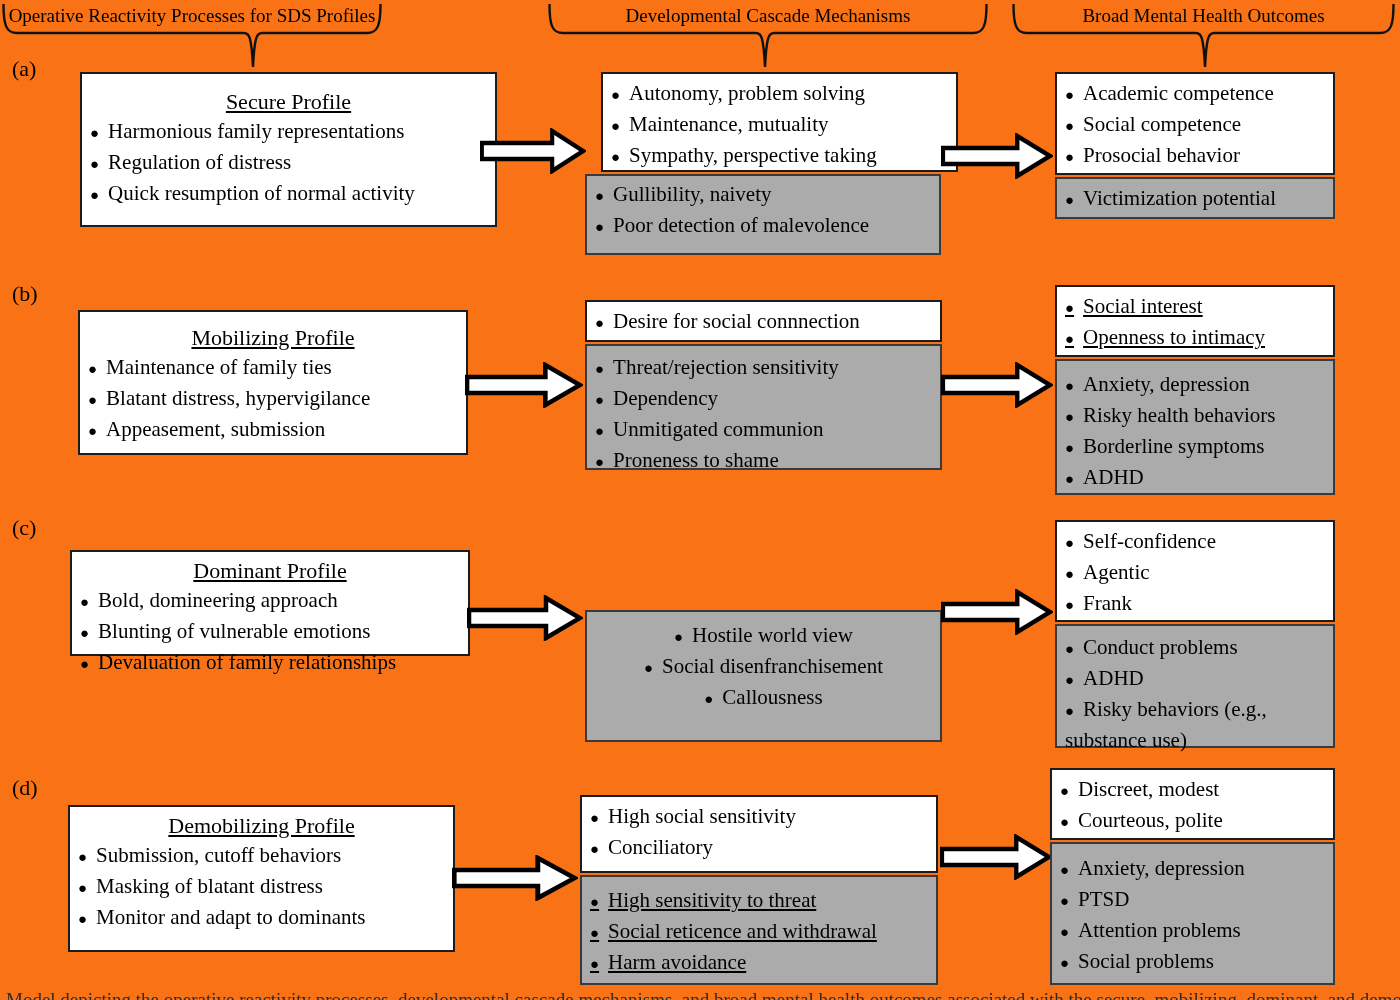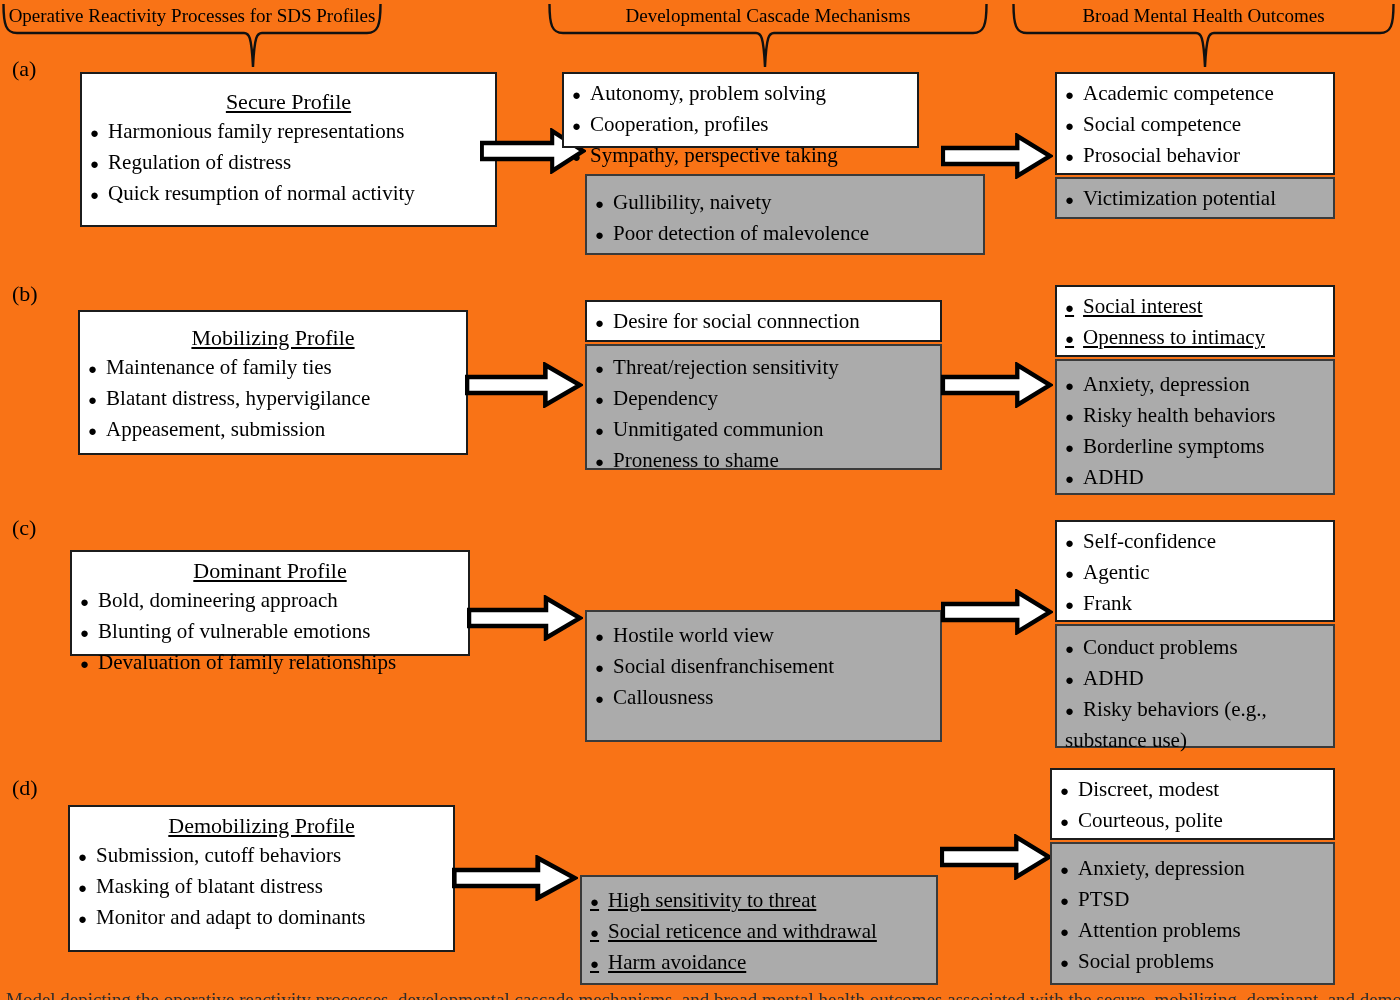--- a/index.html
+++ b/index.html
@@ -56,28 +56,28 @@
         <div class="bullet">Harmonious family representations</div>
         <div class="bullet">Regulation of distress</div>
         <div class="bullet">Quick resumption of normal activity</div>
       </div>
   </div>
 
   <svg class="arrow" style="left:480px; top:128px;" width="106" height="46" viewBox="0 0 116 46" preserveAspectRatio="none">
     <polygon points="2,15 79,15 79,3 113,23 79,43 79,31 2,31"></polygon>
   </svg>
 
-  <div class="box" style="left:562px; top:72px; width:357px; height:76px;">
+  <div class="box" style="left:601px; top:72px; width:357px; height:100px;">
     <div>
         <div class="bullet">Autonomy, problem solving</div>
-        <div class="bullet">Cooperation, profiles</div>
+        <div class="bullet">Maintenance, mutuality</div>
         <div class="bullet">Sympathy, perspective taking</div>
       </div>
   </div>
-  <div class="box gray" style="left:585px; top:174px; width:400px; height:81px; padding-top:12px;">
+  <div class="box gray" style="left:585px; top:174px; width:356px; height:81px; padding-top:4px;">
     <div>
         <div class="bullet">Gullibility, naivety</div>
         <div class="bullet">Poor detection of malevolence</div>
       </div>
   </div>
 
   <svg class="arrow" style="left:941px; top:133px;" width="112" height="46" viewBox="0 0 116 46" preserveAspectRatio="none">
     <polygon points="2,15 79,15 79,3 113,23 79,43 79,31 2,31"></polygon>
   </svg>
 
@@ -150,21 +150,21 @@
         <div class="bullet">Bold, domineering approach</div>
         <div class="bullet">Blunting of vulnerable emotions</div>
         <div class="bullet">Devaluation of family relationships</div>
       </div>
   </div>
 
   <svg class="arrow" style="left:467px; top:595px;" width="116" height="46" viewBox="0 0 116 46" preserveAspectRatio="none">
     <polygon points="2,15 79,15 79,3 113,23 79,43 79,31 2,31"></polygon>
   </svg>
 
-  <div class="box gray" style="left:585px; top:610px; width:357px; height:132px; padding-top:9px;">
+  <div class="box gray" style="left:585px; top:610px; width:357px; height:132px; padding-top:9px;text-align:center;">
     <div>
         <div class="bullet">Hostile world view</div>
         <div class="bullet">Social disenfranchisement</div>
         <div class="bullet">Callousness</div>
       </div>
   </div>
 
   <svg class="arrow" style="left:941px; top:589px;" width="112" height="46" viewBox="0 0 116 46" preserveAspectRatio="none">
     <polygon points="2,15 79,15 79,3 113,23 79,43 79,31 2,31"></polygon>
   </svg>
@@ -192,20 +192,26 @@
         <div class="bullet">Submission, cutoff behaviors</div>
         <div class="bullet">Masking of blatant distress</div>
         <div class="bullet">Monitor and adapt to dominants</div>
       </div>
   </div>
 
   <svg class="arrow" style="left:452px; top:855px;" width="126" height="46" viewBox="0 0 116 46" preserveAspectRatio="none">
     <polygon points="2,15 79,15 79,3 113,23 79,43 79,31 2,31"></polygon>
   </svg>
 
+  <div class="box" style="left:580px; top:795px; width:358px; height:78px;">
+    <div>
+        <div class="bullet">High social sensitivity</div>
+        <div class="bullet">Conciliatory</div>
+      </div>
+  </div>
   <div class="box gray" style="left:580px; top:875px; width:358px; height:110px; padding-top:9px;text-decoration:underline;">
     <div>
         <div class="bullet">High sensitivity to threat</div>
         <div class="bullet">Social reticence and withdrawal</div>
         <div class="bullet">Harm avoidance</div>
       </div>
   </div>
 
   <svg class="arrow" style="left:940px; top:834px;" width="112" height="46" viewBox="0 0 116 46" preserveAspectRatio="none">
     <polygon points="2,15 79,15 79,3 113,23 79,43 79,31 2,31"></polygon>

